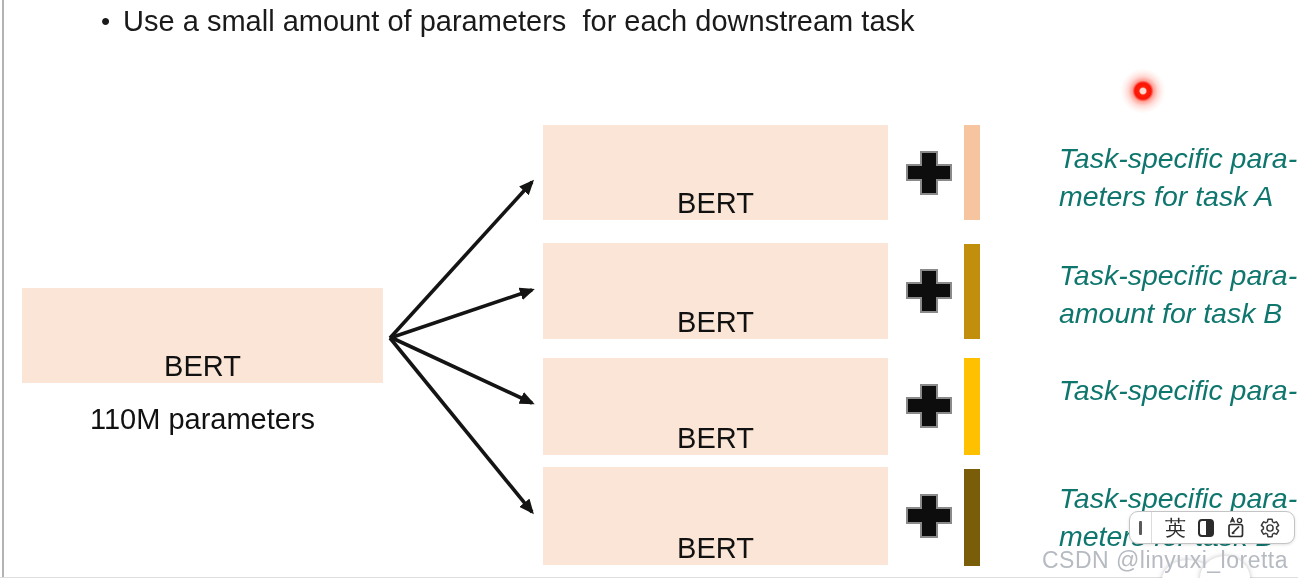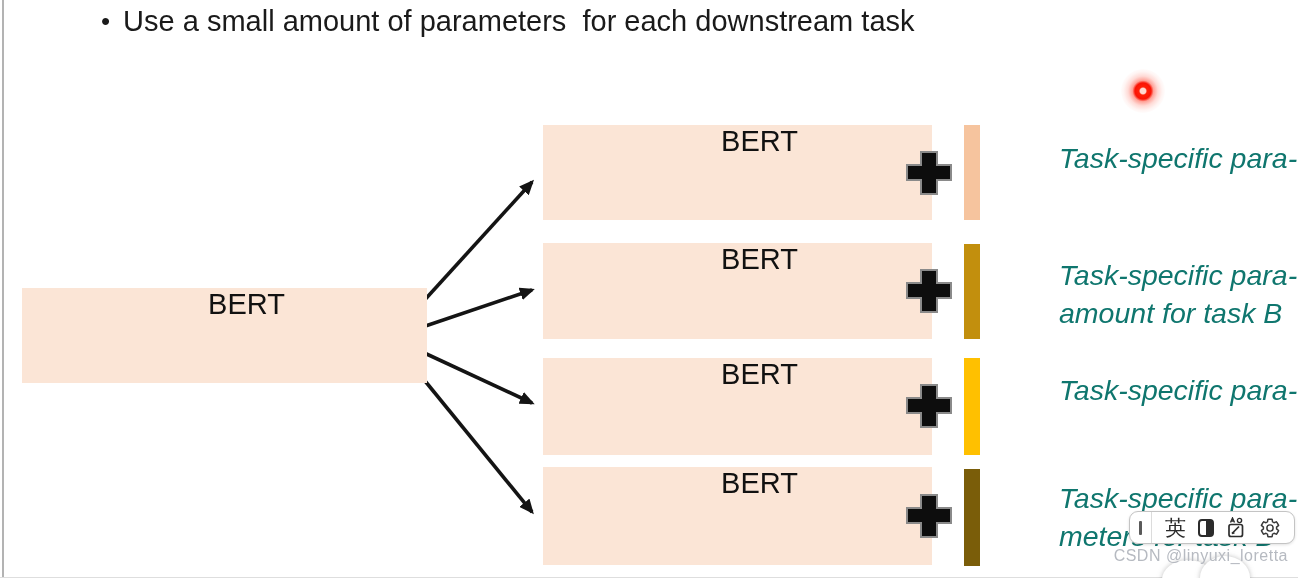--- a/index.html
+++ b/index.html
@@ -6,21 +6,21 @@
   .stage{
     position:relative;width:1298px;height:578px;background:#ffffff;
     font-family:"Liberation Sans", sans-serif;color:#1a1a1a;overflow:hidden;
   }
   .slide-edge-left{position:absolute;left:2px;top:0;width:2px;height:578px;background:#b3b3b3;}
   .slide-edge-bottom{position:absolute;left:0;bottom:0;width:100%;height:1px;background:#dedede;}
 
   .title{position:absolute;left:101px;top:1px;display:flex;align-items:flex-start;font-size:29px;line-height:41px;white-space:pre;}
   .title .bullet{margin-right:13px;font-size:26px;}
 
-  .box{position:absolute;background:#FBE5D6;display:flex;align-items:flex-start;justify-content:center;font-size:29px;color:#111;padding-left:44px;}
+  .box{position:absolute;background:#FBE5D6;display:flex;align-items:flex-end;justify-content:center;font-size:29px;color:#111;}
   .box-left{left:22px;top:288px;width:361px;height:95px;}
   .caption{position:absolute;left:22px;top:403px;width:361px;text-align:center;font-size:29px;color:#111;}
 
   .box-task{left:543px;width:345px;}
   .r1{top:125px;height:95px;} .r2{top:243px;height:96px;} .r3{top:358px;height:97px;} .r4{top:467px;height:98px;}
 
   .plus{position:absolute;left:905px;width:48px;height:46px;}
   .plus.p1{top:150px;} .plus.p2{top:268px;} .plus.p3{top:383px;} .plus.p4{top:493px;}
 
   .bar{position:absolute;left:964px;width:16px;}
@@ -39,21 +39,21 @@
     border:1.5px solid #c4c4c4;border-radius:9px;box-shadow:0 1px 3px rgba(0,0,0,0.12);
     display:flex;align-items:center;z-index:10;box-sizing:border-box;}
   .ime-handle-cell{display:flex;align-items:center;justify-content:center;height:100%;padding:0 9px 0 9px;border-right:1px solid #dcdcdc;}
   .ime-handle{width:3px;height:14px;background:#5a5a5a;border-radius:1px;}
   .ime-items{display:flex;align-items:center;flex:1;justify-content:space-around;padding:0 7px;}
   .ime-lang{font-size:21px;color:#2b2b2b;line-height:1;}
   .halfwidth{width:16px;height:18px;border:2px solid #2b2b2b;border-radius:4px;
     background:linear-gradient(to right,#ffffff 50%,#2b2b2b 50%);box-sizing:border-box;}
   .ime-btn{display:flex;align-items:center;justify-content:center;cursor:default;}
 
-  .watermark{position:absolute;right:10px;top:547px;font-size:16px;color:#b6bac1;z-index:5;letter-spacing:0.5px;}
+  .watermark{position:absolute;right:10px;top:547px;font-size:23px;color:#b6bac1;z-index:5;letter-spacing:0.5px;}
 
   .blob{position:absolute;left:1158px;top:556px;width:96px;height:30px;z-index:1;}
   .blob:before,.blob:after{content:"";position:absolute;background:#fff;border-radius:50%;
     box-shadow:0 0 5px rgba(140,140,140,0.55);}
   .blob:before{left:4px;top:4px;width:52px;height:40px;}
   .blob:after{left:42px;top:0px;width:50px;height:44px;}
 </style>
 </head>
 <body>
 
@@ -75,30 +75,32 @@
     </defs>
     <line x1="390" y1="338" x2="532" y2="182" stroke="#141414" stroke-width="3.6" marker-end="url(#ah)"></line>
     <line x1="390" y1="338" x2="532" y2="290" stroke="#141414" stroke-width="3.6" marker-end="url(#ah)"></line>
     <line x1="390" y1="337" x2="532" y2="403" stroke="#141414" stroke-width="3.6" marker-end="url(#ah)"></line>
     <line x1="390" y1="338" x2="532" y2="512" stroke="#141414" stroke-width="3.6" marker-end="url(#ah)"></line>
   </svg>
 
   <div class="box box-left" style="background: rgb(251, 229, 214);">
     <span>BERT</span>
   </div>
+  <div class="caption">110M parameters</div>
 
   <div class="box box-task r1" style="background: rgb(251, 229, 214);">
     <span>BERT</span>
   </div>
   <svg class="plus p1" viewBox="0 0 48 46">
     <path d="M16 2 h16 v13 h14 v15 h-14 v14 h-16 v-14 h-14 v-15 h14 z" fill="#0d0d0d" stroke="#8a8a8a" stroke-width="2"></path>
   </svg>
   <div class="bar b1" style="background: rgb(246, 196, 158);"></div>
   <div class="task-text t1">
     <div>Task-specific para-</div>
+    <div>meters for task A</div>
   </div>
 
   <div class="box box-task r2" style="background: rgb(251, 229, 214);">
     <span>BERT</span>
   </div>
   <svg class="plus p2" viewBox="0 0 48 46">
     <path d="M16 2 h16 v13 h14 v15 h-14 v14 h-16 v-14 h-14 v-15 h14 z" fill="#0d0d0d" stroke="#8a8a8a" stroke-width="2"></path>
   </svg>
   <div class="bar b2" style="background: rgb(194, 143, 13);"></div>
   <div class="task-text t2">

